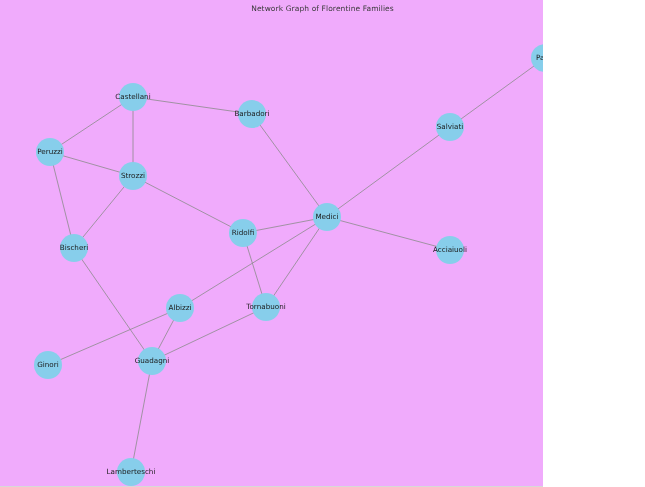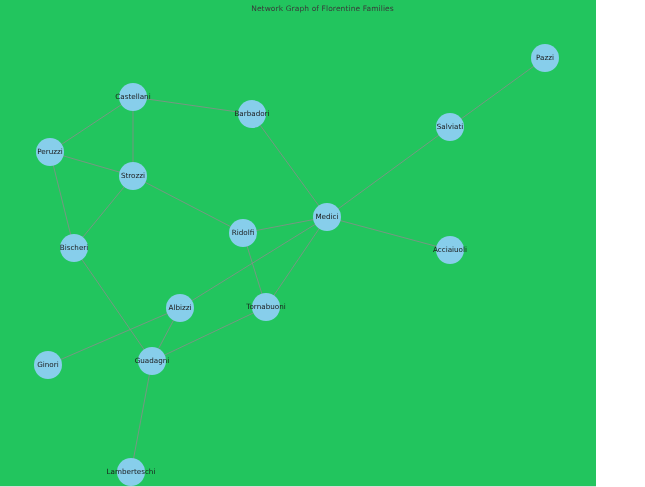--- a/index.html
+++ b/index.html
@@ -2,23 +2,23 @@
 <html><head>
 <meta charset="utf-8">
 <style>
   html, body {
     margin: 0;
     padding: 0;
     background: #ffffff;
   }
   #canvas {
     position: relative;
-    width: 596px;
+    width: 543px;
     height: 487px;
-    background: #22c55e;
+    background: #f0abfc;
     border-bottom: 1px solid #d8d8d8;
     box-sizing: border-box;
     overflow: hidden;
     font-family: "DejaVu Sans", sans-serif;
   }
   #title {
     position: absolute;
     left: 0;
     top: 4px;
     width: 645px;

